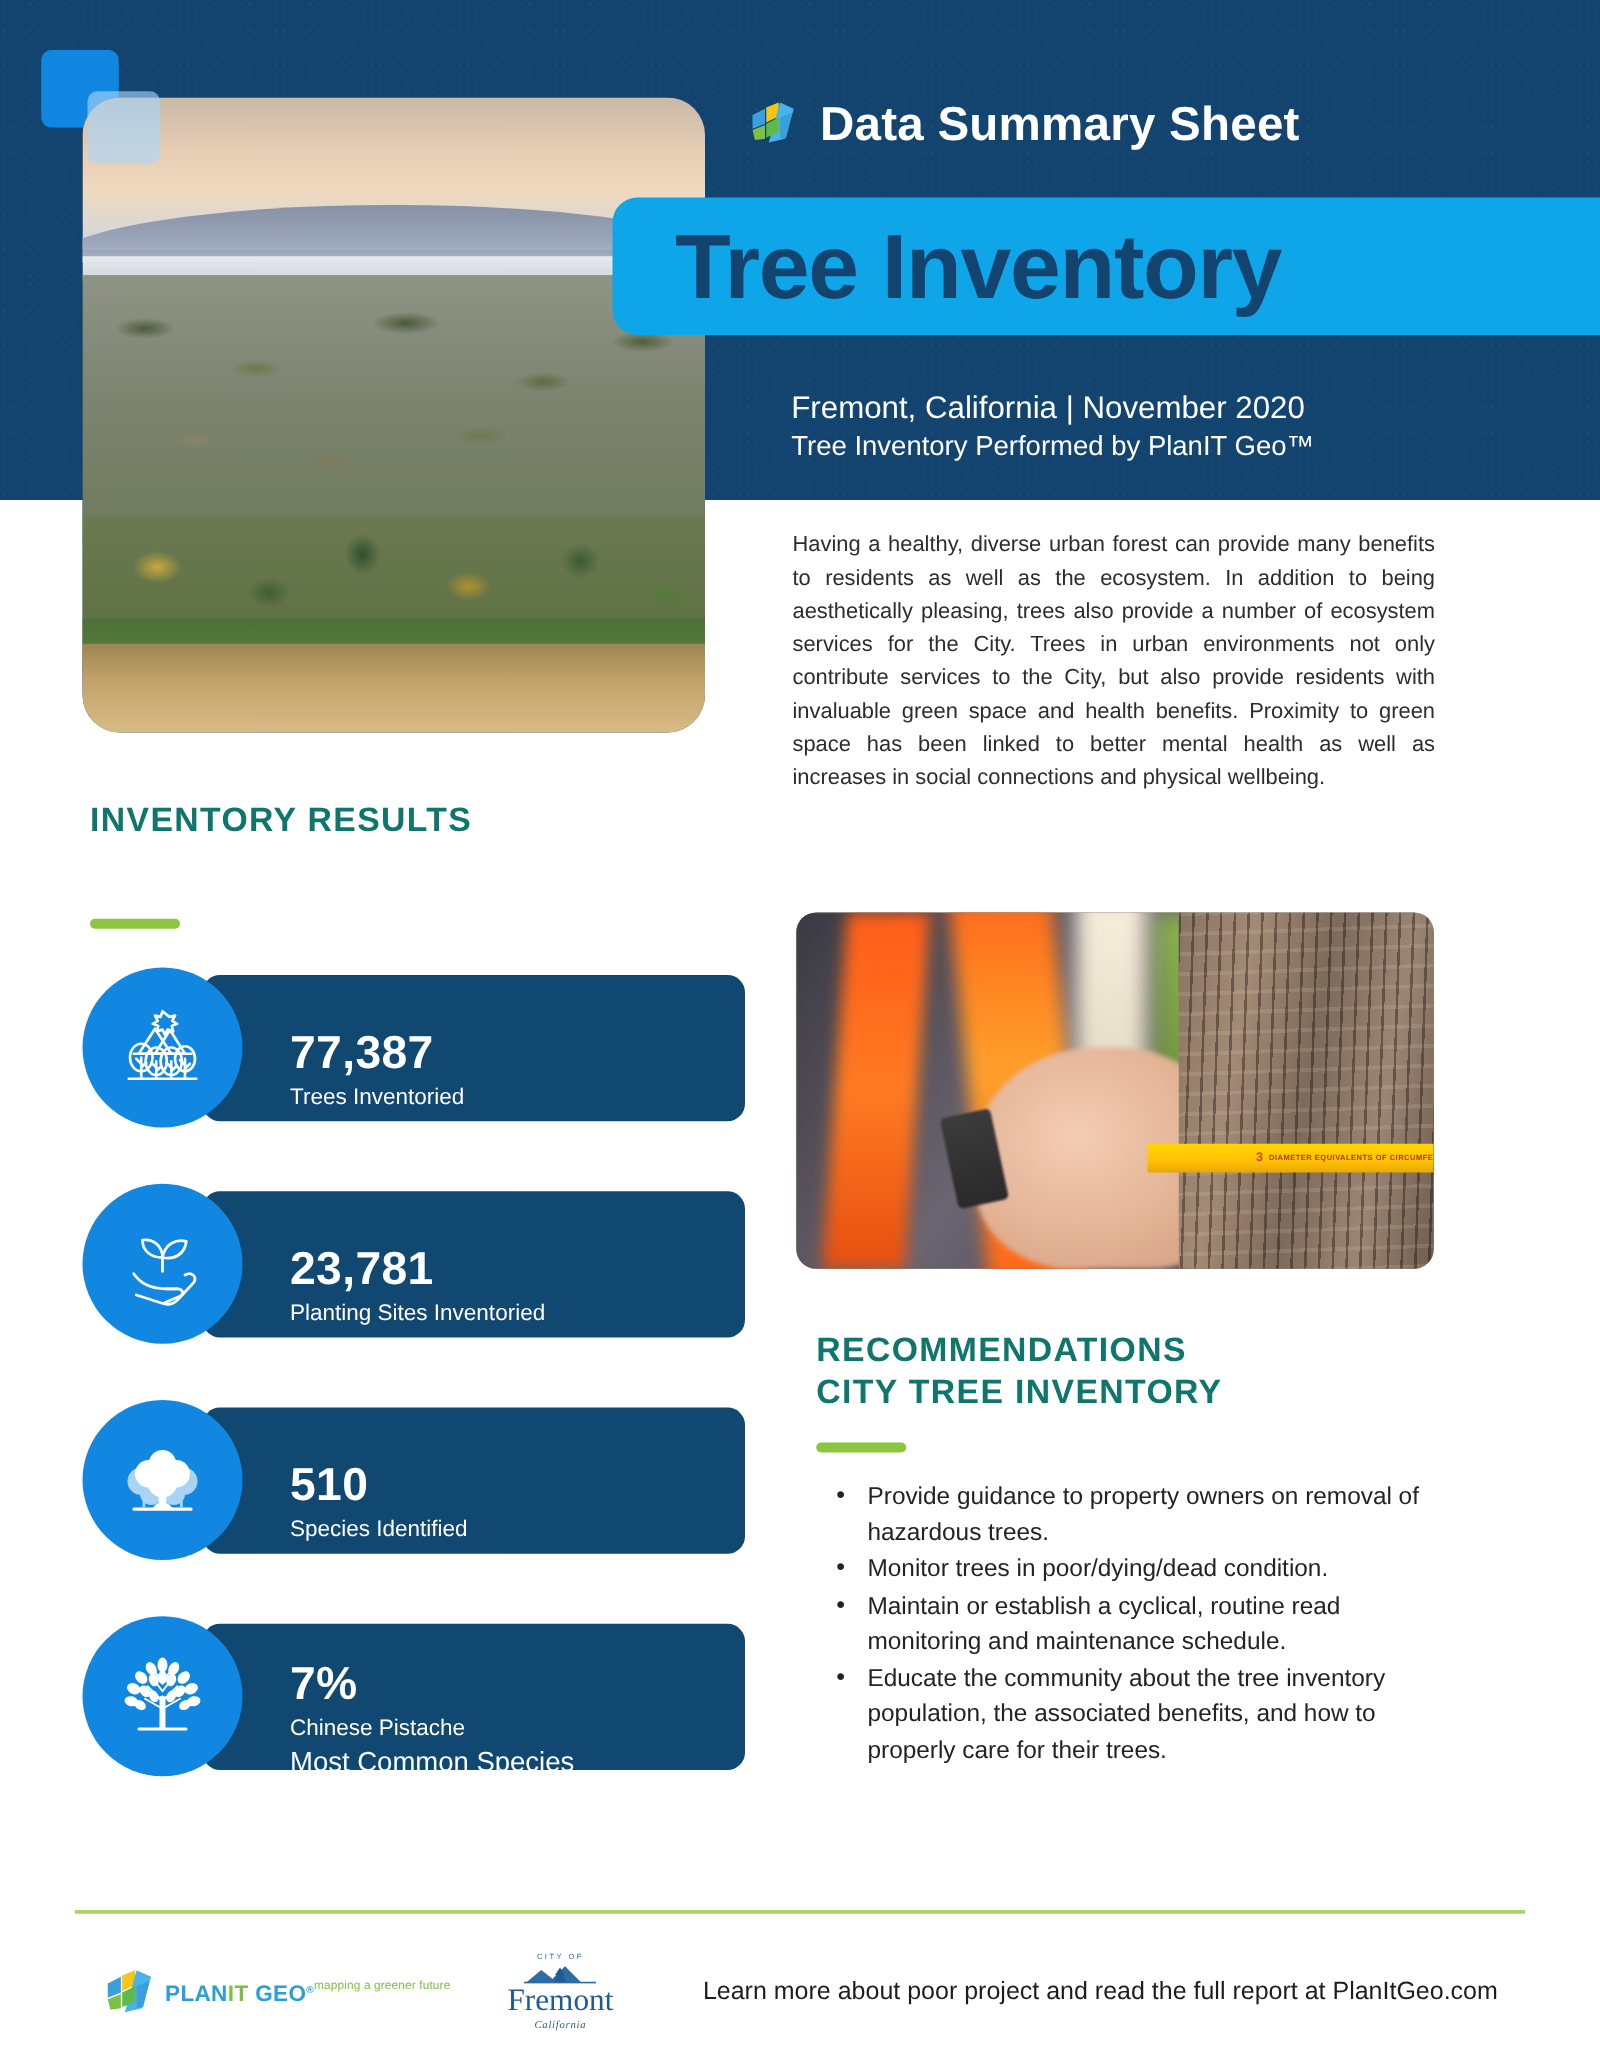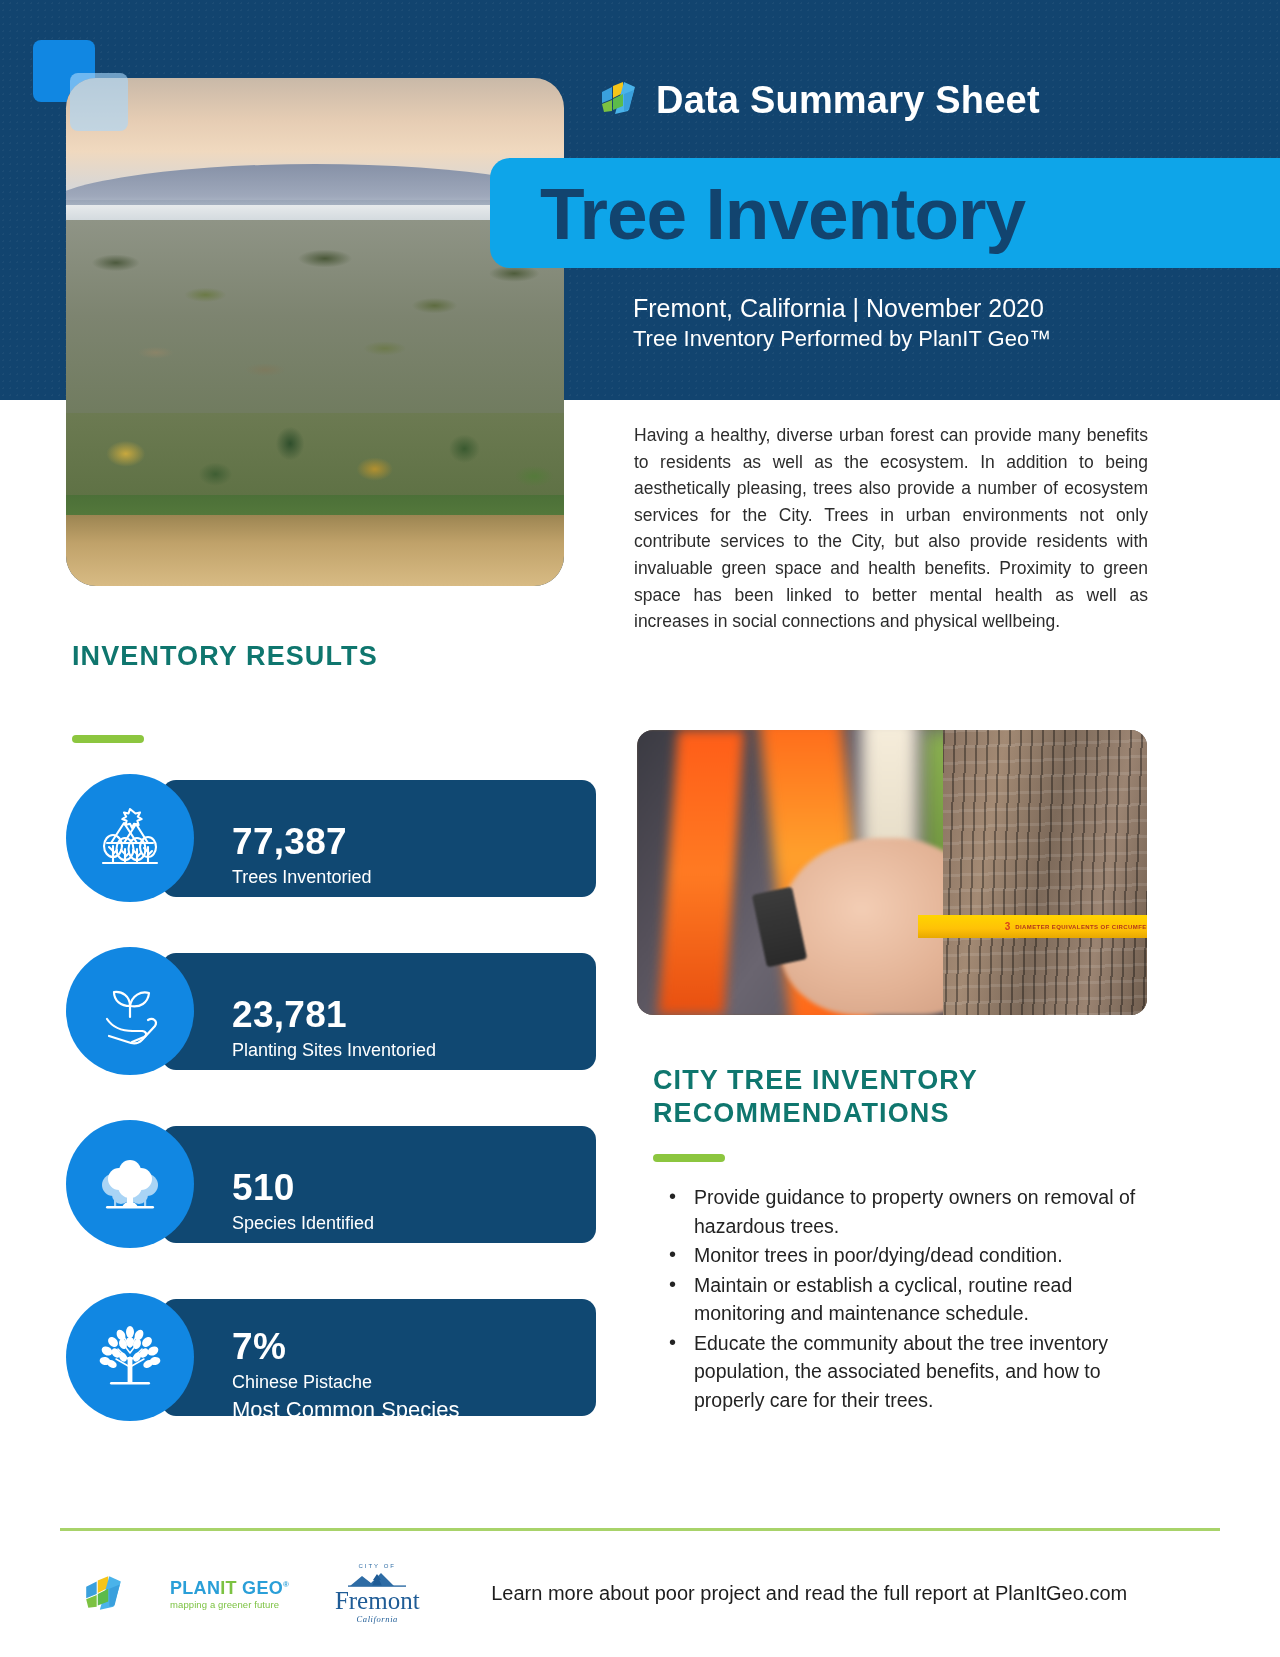--- a/index.html
+++ b/index.html
@@ -125,21 +125,21 @@
     color: #12446f;
     font-size: 73px;
     font-weight: bold;
     letter-spacing: -1px;
     margin-left: 50px;
     white-space: nowrap;
   }
 
   .hero-meta {
     position: absolute;
-    left: 633px; top: 292px;
+    left: 633px; top: 310px;
     color: #ffffff;
   }
   .hero-meta-line1 { font-size: 25px; line-height: 32px; }
   .hero-meta-line2 { font-size: 22px; line-height: 30px; }
 
   
   .intro-para {
     position: absolute;
     left: 634px; top: 422px;
     width: 514px;
@@ -335,21 +335,21 @@
     left: 60px; top: 1558px;
     width: 1160px; height: 70px;
     display: flex; align-items: center;
   }
 
   .logo-planit {
     display: flex; align-items: center; gap: 8px;
     margin-left: 22px;
   }
   .logo-planit-mark { width: 42px; height: 42px; }
-  .logo-planit-words { display: flex; flex-direction: column; margin-left: 38px; }
+  .logo-planit-words { display: flex; flex-direction: row; }
   .logo-planit-name {
     font-size: 18px; font-weight: bold; letter-spacing: .3px; line-height: 20px;
   }
   .lp-plan { color: #2a9fd8; }
   .lp-it { color: #7cc242; }
   .lp-geo { color: #2a9fd8; }
   .lp-tm { color: #2a9fd8; font-size: 8px; vertical-align: super; }
   .logo-planit-tag {
     font-size: 9.5px; color: #7cc242; line-height: 13px; letter-spacing: .1px;
   }
@@ -546,22 +546,22 @@
   <div class="fp-hand"></div>
   <div class="fp-watch"></div>
   <div class="fp-bark"></div>
   <div class="fp-tape">
     <span class="fp-tape-num">3</span>
     <span class="fp-tape-txt">DIAMETER EQUIVALENTS OF CIRCUMFERENCE</span>
   </div>
 </div>
 
 <div class="section-heading heading-right">
+  <div>RECOMMENDATIONS</div>
   <div>CITY TREE INVENTORY</div>
-  <div>RECOMMENDATIONS</div>
 </div>
 <div class="green-rule rule-right"></div>
 
 <ul class="rec-list">
   <li class="rec-item">Provide guidance to property owners on removal of hazardous trees.</li>
   <li class="rec-item">Monitor trees in poor/dying/dead condition.</li>
   <li class="rec-item">Maintain or establish a cyclical, routine read monitoring and maintenance schedule.</li>
   <li class="rec-item">Educate the community about the tree inventory population, the associated benefits, and how to properly care for their trees.</li>
 </ul>
 

